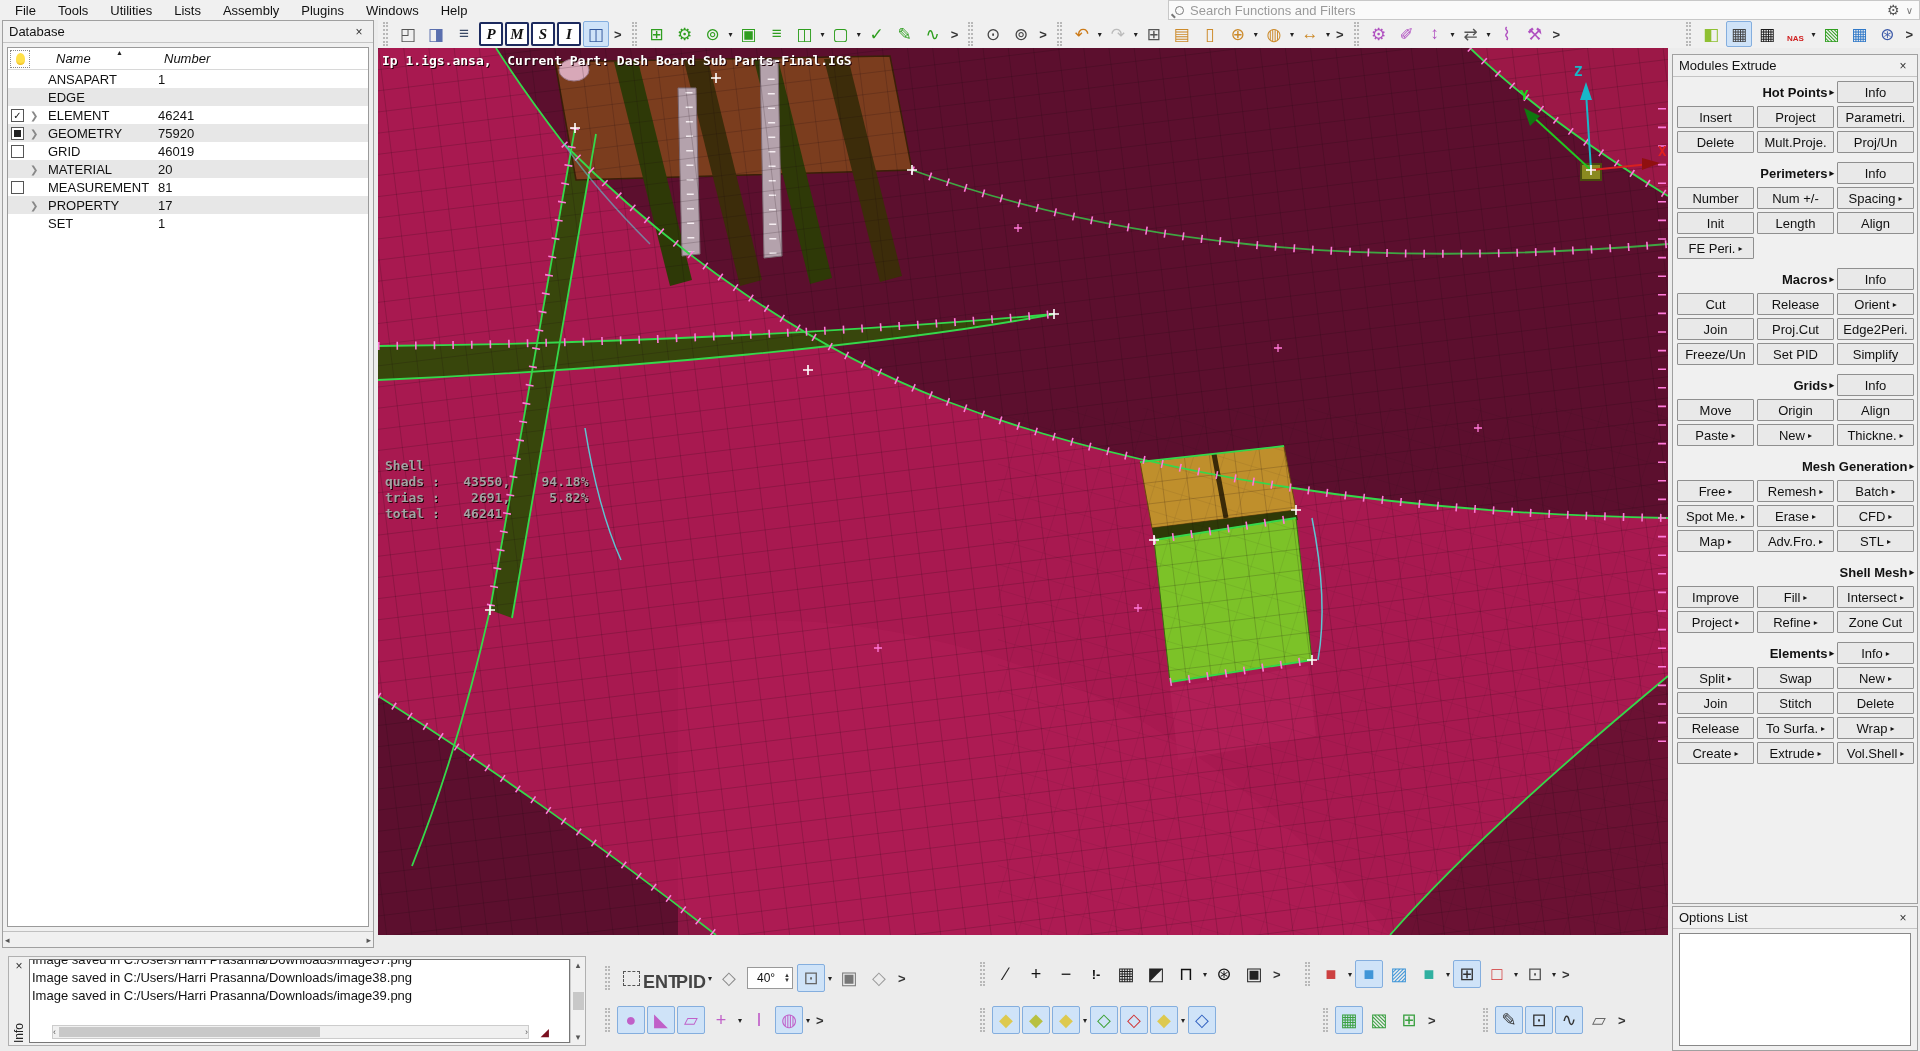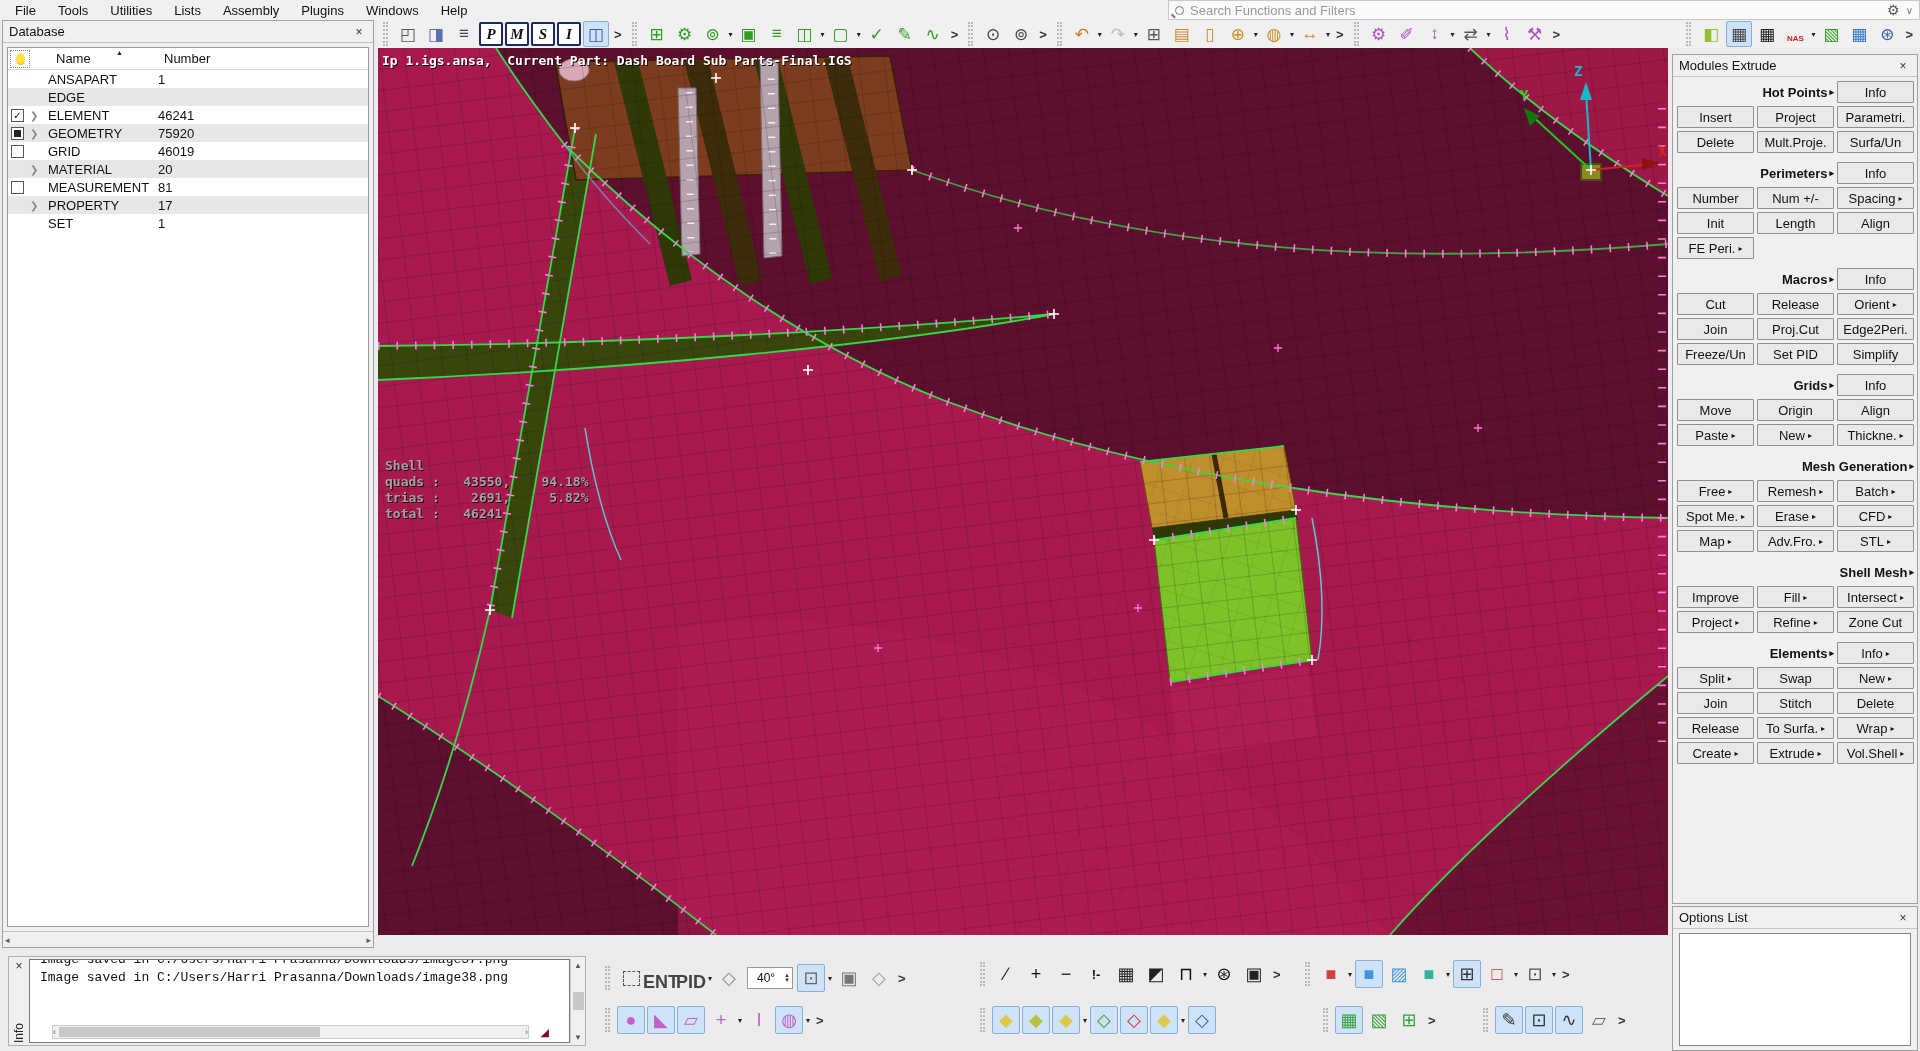--- a/index.html
+++ b/index.html
@@ -34,21 +34,21 @@
   .spin .ud{display:flex;flex-direction:column;font-size:6px;color:#333;padding-right:2px;line-height:5px;}
   #toolbar-top{position:absolute;left:378px;top:20px;width:1542px;height:28px;background:#f0f0f0;display:flex;align-items:center;}
   #tb-top-left{display:flex;align-items:center;}
   #tb-top-right{display:flex;align-items:center;margin-left:auto;padding-right:4px;}
   
   #db-panel{position:absolute;left:2px;top:20px;width:372px;height:928px;background:#f0f0f0;border:1px solid #a0a0a0;}
   .ptitle{height:22px;display:flex;align-items:center;padding:0 6px;background:#f0f0f0;border-bottom:1px solid #c4c4c4;}
   .ptitle .t{flex:1;}
   .pclose{width:16px;text-align:center;color:#333;font-size:12px;cursor:default;}
   #db-body{position:absolute;left:4px;top:26px;right:4px;bottom:20px;background:#fff;border:1px solid #9a9a9a;overflow:hidden;}
-  #db-head{display:flex;align-items:center;height:22px;border-bottom:1px solid #d8d8d8;position:relative;}
+  #db-head{display:flex;align-items:center;height:22px;border-bottom:1px solid #d8d8d8;position:relative;font-style:italic;}
   .bulbbox{width:20px;height:18px;margin-left:2px;border:1px dotted #888;display:flex;align-items:center;justify-content:center;}
   .bulb{width:9px;height:12px;background:radial-gradient(circle at 50% 38%,#ffe14a 55%,#e8a80a);border-radius:50% 50% 42% 42%;}
   #db-head .cname{margin-left:26px;width:106px;}
   #db-head .cnum{margin-left:2px;}
   .sortarrow{position:absolute;left:108px;top:1px;font-size:7px;color:#222;}
   .dbrow{display:flex;align-items:center;height:18px;}
   .dbrow.shade{background:#e7e7e7;}
   .cb{width:13px;height:13px;border:1px solid #555;background:#fff;margin-left:3px;flex:none;
       display:flex;align-items:center;justify-content:center;font-size:10px;}
   .cb.none{border-color:transparent;background:transparent;}
@@ -76,21 +76,21 @@
      align-items:center;justify-content:center;font-size:13px;cursor:default;position:relative;white-space:nowrap;overflow:hidden;}
   .mbtn .ar{font-size:8px;margin-left:3px;}
   
   #options{position:absolute;left:1672px;top:906px;width:246px;height:145px;background:#f0f0f0;border:1px solid #a0a0a0;}
   #opt-list{position:absolute;left:6px;top:26px;right:6px;bottom:4px;background:#fff;border:1px solid #888;}
   
   #info-panel{position:absolute;left:8px;top:956px;width:578px;height:90px;background:#f0f0f0;border:1px solid #b0b0b0;display:flex;}
   #info-side{width:20px;display:flex;flex-direction:column;align-items:center;justify-content:space-between;padding:2px 0;}
   #info-tab{writing-mode:vertical-rl;transform:rotate(180deg);font-size:12px;color:#222;}
   #info-log{flex:1;background:#fff;border:1px solid #777;margin:2px 0;overflow:hidden;position:relative;}
-  #log-lines{margin-top:-9px;padding-left:10px;line-height:18px;white-space:nowrap;font-family:Liberation Mono, monospace;}
+  #log-lines{margin-top:-9px;padding-left:2px;line-height:18px;white-space:nowrap;}
   #info-vscroll{width:15px;background:#f0f0f0;border-left:1px solid #ccc;display:flex;flex-direction:column;align-items:center;justify-content:space-between;padding:1px 0;margin:2px 0;}
   .vthumb{width:11px;height:18px;background:#c8c8c8;}
   #info-hscroll{position:absolute;left:22px;right:40px;bottom:3px;height:14px;background:#f0f0f0;border:1px solid #ccc;display:flex;align-items:center;}
   .hthumb{height:10px;width:55%;background:#c8c8c8;margin-left:3px;}
   #info-grip{position:absolute;right:20px;bottom:3px;font-size:11px;color:#7a1020;}
   
   .btgroup{position:absolute;display:flex;align-items:flex-end;background:#ececec;}
   .btgroup .tool{width:28px;height:28px;font-size:18px;}
   
   text.ax{font-family:"DejaVu Sans Mono",monospace;font-weight:bold;font-size:14px;}
@@ -423,21 +423,21 @@
         <div class="mbtn">
           <span class="lbl">Parametri.</span>
         </div>
         <div class="mbtn">
           <span class="lbl">Delete</span>
         </div>
         <div class="mbtn">
           <span class="lbl">Mult.Proje.</span>
         </div>
         <div class="mbtn">
-          <span class="lbl">Surfa/Un</span>
+          <span class="lbl">Proj/Un</span>
         </div>
       </div>
       <div class="mgroup">
         <div class="mhead">
           <span>Perimeters</span>
           <span class="harrow">▸</span>
         </div>
         <div class="mbtn">
           <span class="lbl">Info</span>
         </div>
@@ -670,20 +670,21 @@
 
 <div id="info-panel">
   <div id="info-side">
     <span class="pclose">×</span>
     <span id="info-tab">Info</span>
   </div>
   <div id="info-log">
     <div id="log-lines">
         <div>Image saved in C:/Users/Harri Prasanna/Downloads/image37.png</div>
         <div>Image saved in C:/Users/Harri Prasanna/Downloads/image38.png</div>
+        <div>Image saved in C:/Users/Harri Prasanna/Downloads/image39.png</div>
       </div>
     <div id="info-hscroll">
       <span class="scr-a">‹</span>
       <span class="hthumb"></span>
       <span class="scr-a" style="margin-left:auto">›</span>
     </div>
     <div id="info-grip">◢</div>
   </div>
   <div id="info-vscroll">
     <span class="scr-a">▴</span>

